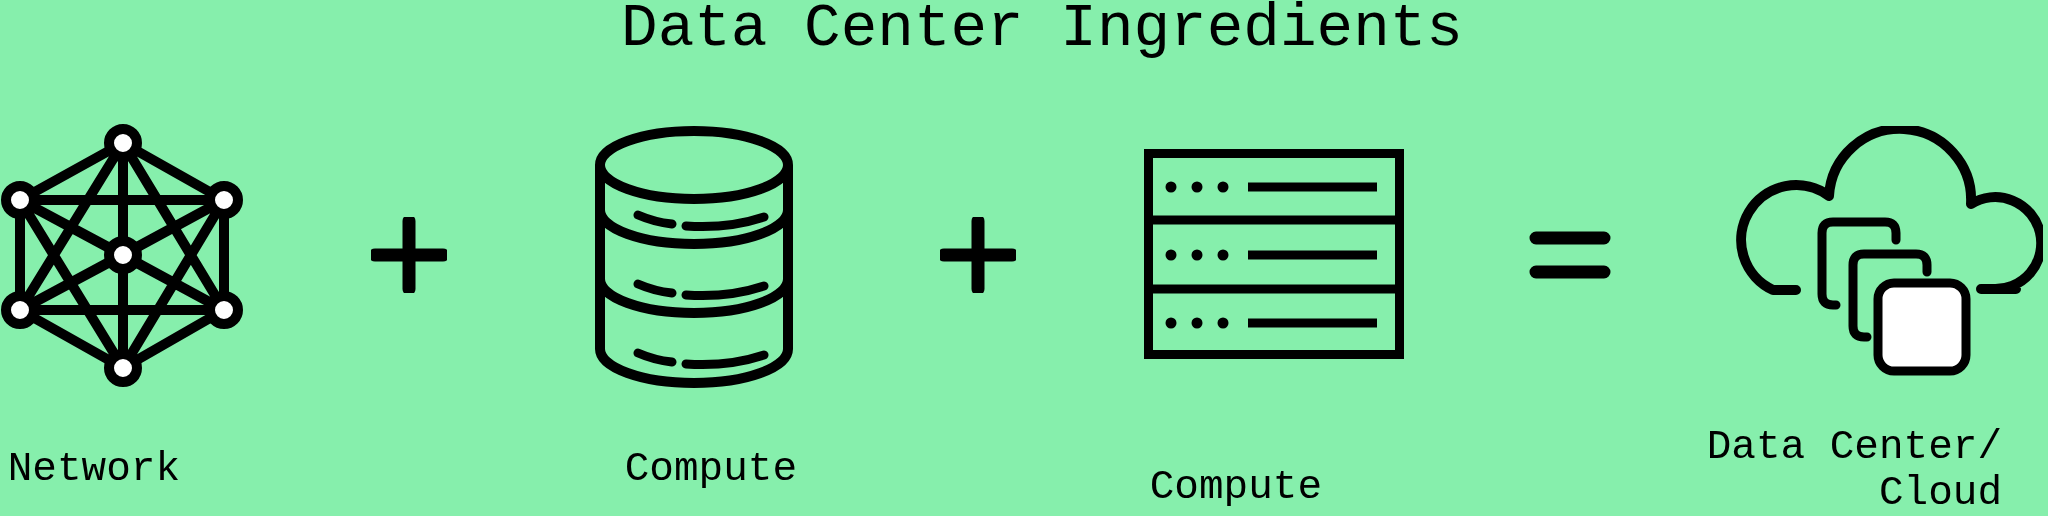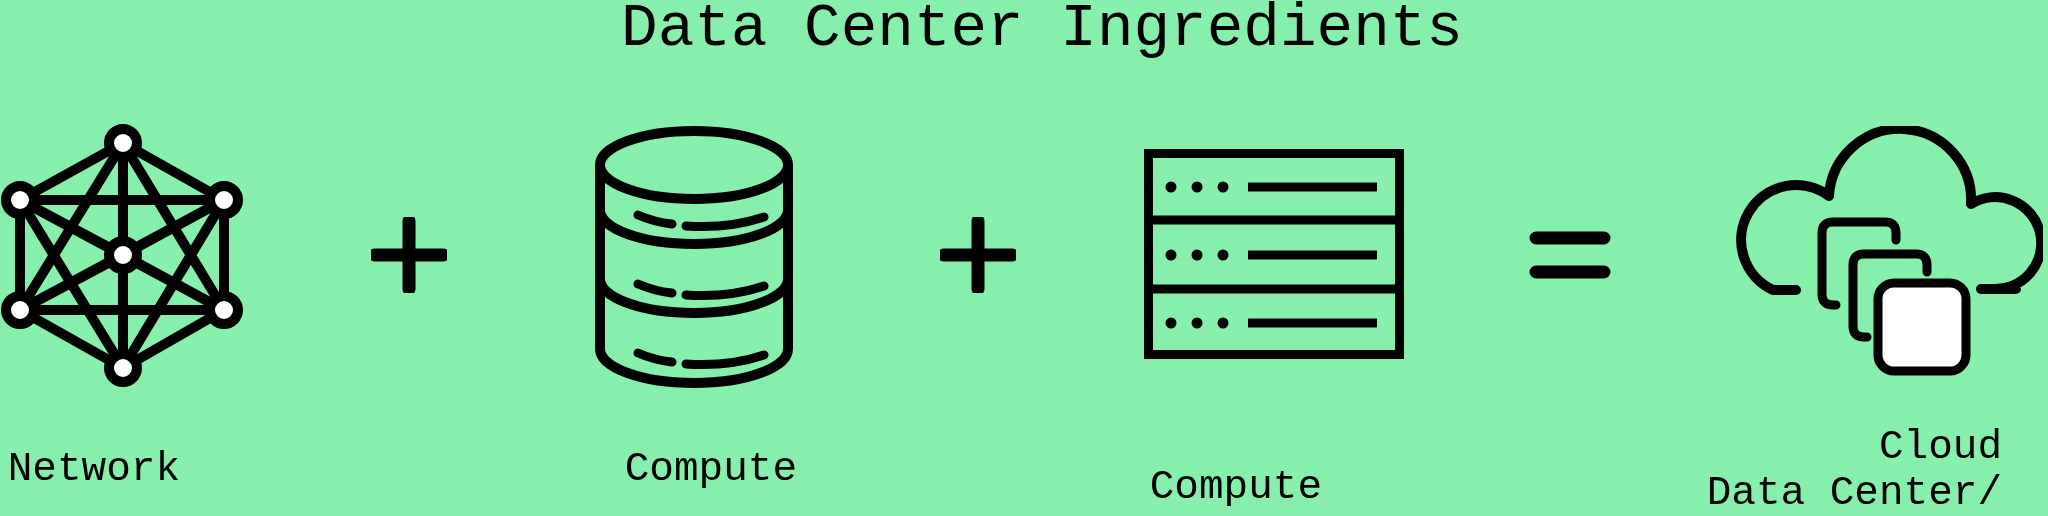--- a/index.html
+++ b/index.html
@@ -114,17 +114,17 @@
     <path d="M63 164 L40 164 A55 55 0 1 1 96 70 A71 71 0 0 1 238 78 A46 46 0 1 1 259 163 M283 163 L248 163" stroke="#000000" stroke-width="10" stroke-linecap="round" stroke-linejoin="round" fill="none"></path>
     <path d="M103 179 L100 179 Q89 179 89 168 L89 107 Q89 96 100 96 L152 96 Q163 96 163 107 L163 114" stroke="#000000" stroke-width="9" stroke-linecap="round" fill="none"></path>
     <path d="M134 211 L131 211 Q120 211 120 200 L120 139 Q120 128 131 128 L183 128 Q194 128 194 139 L194 146" stroke="#000000" stroke-width="9" stroke-linecap="round" fill="none"></path>
     <rect x="145" y="157" width="88" height="88" rx="16" stroke="#000000" stroke-width="9" fill="#ffffff"></rect>
   </svg>
 
   <div class="lbl lbl-network">Network</div>
   <div class="lbl lbl-storage">Compute</div>
   <div class="lbl lbl-compute">Compute</div>
   <div class="lbl lbl-result">
+    <span class="lbl-line">Data Center/</span>
     <span class="lbl-line">Cloud</span>
-    <span class="lbl-line">Data Center/</span>
   </div>
 
 </div>
 
 </body></html>

